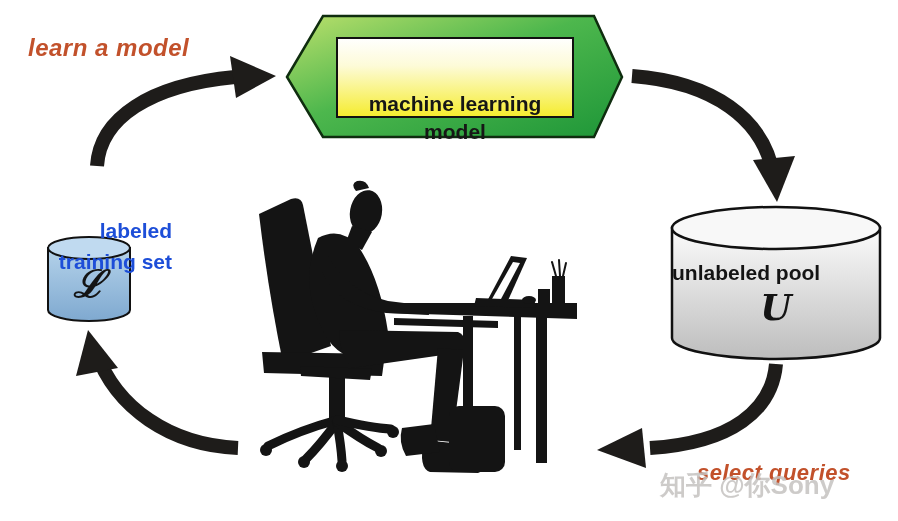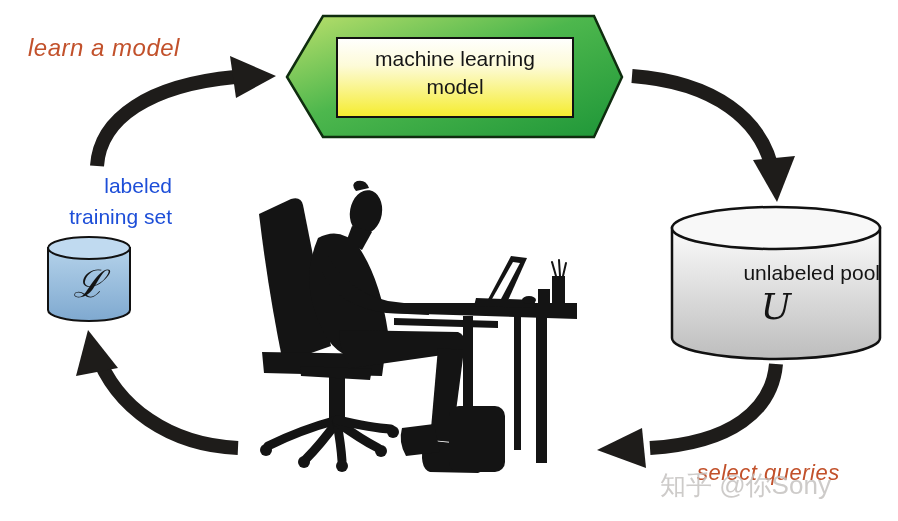--- a/index.html
+++ b/index.html
@@ -1,40 +1,40 @@
 <!DOCTYPE html>
 <html><head>
 <meta charset="utf-8">
 <style>
   html,body{margin:0;padding:0;background:#ffffff;}
   .canvas{
     position:relative;width:898px;height:521px;overflow:hidden;
-    background:#ffffff;font-family:"Liberation Sans",sans-serif;color:#111;
+    background:#ffffff;font-family:"Liberation Sans",sans-serif;color:#111;font-weight:bold;
   }
   .art{position:absolute;inset:0;z-index:1;}
   .lbl{position:absolute;z-index:2;}
-  .multiline{white-space:pre-line;}
+  .multiline{white-space:pre-line;margin-top:45px;}
   .accent-italic{
     font-style:italic;color:#c2512b;font-size:24px;letter-spacing:.5px;
   }
   .model-label{
     left:337px;top:45px;width:236px;text-align:center;
     font-size:21px;line-height:28px;color:#161616;
   }
   .labeled-label{
     left:6px;top:170px;width:166px;text-align:right;
     font-size:21px;line-height:31px;color:#1d4ed8;
   }
   .script-symbol{
     font-family:"DejaVu Serif",serif;font-style:italic;color:#141414;
     text-align:center;
   }
   .l-symbol{left:48px;top:256px;width:82px;font-size:38px;}
   .unlabeled-label{
-    left:672px;top:261px;width:208px;text-align:right;
+    left:672px;top:261px;width:208px;text-align:left;
     font-size:21px;color:#141414;
   }
   .u-symbol{left:672px;top:286px;width:208px;font-size:36px;}
   .oracle-label{
     left:238px;top:476px;width:372px;text-align:center;
     font-size:21px;color:#101010;
   }
   .learn-label{left:28px;top:34px;}
   .select-label{left:697px;top:460px;font-size:22px;z-index:2;}
   .watermark{

